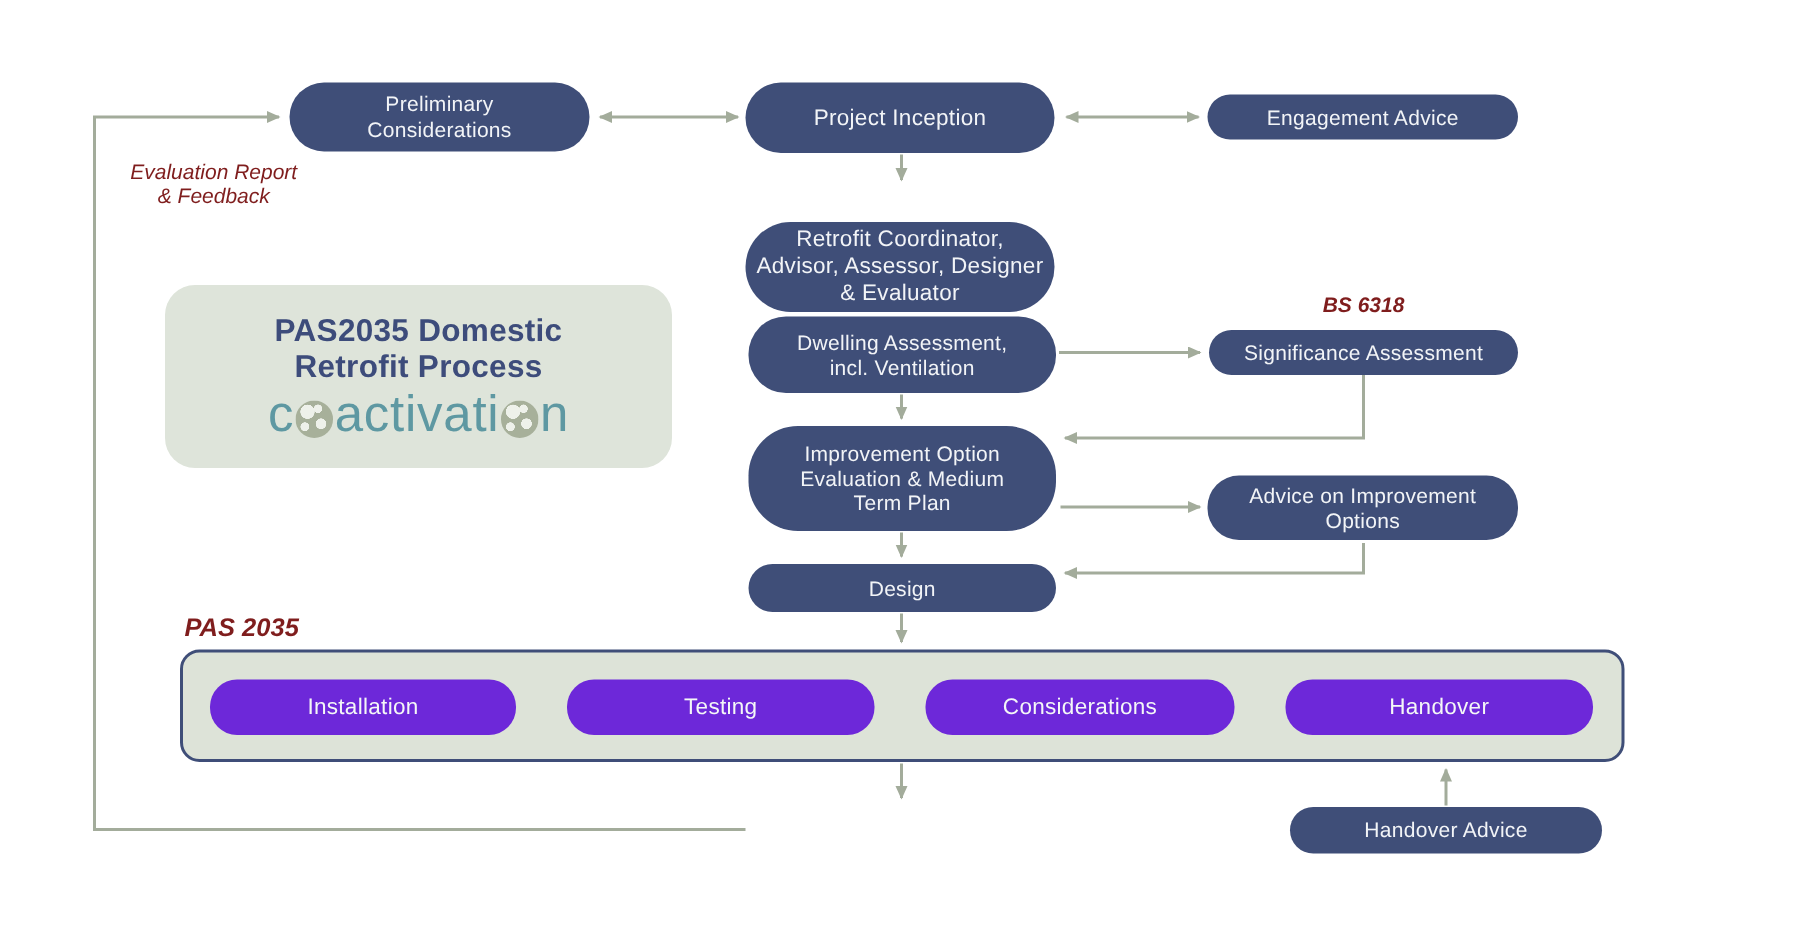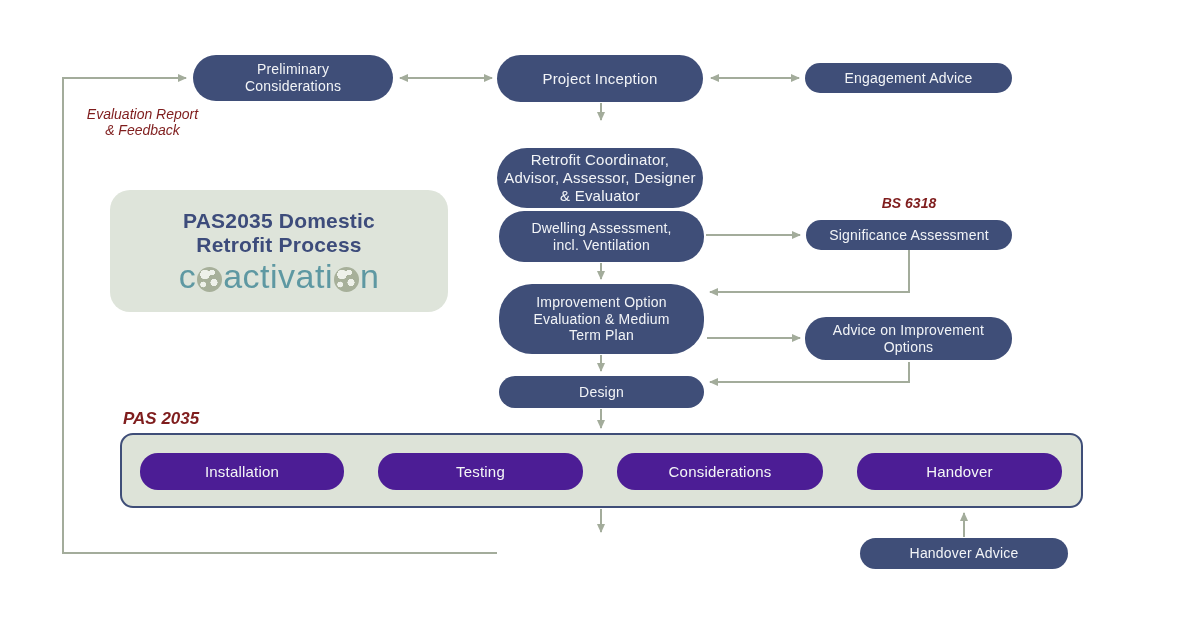--- a/index.html
+++ b/index.html
@@ -7,21 +7,21 @@
     position:relative;width:1200px;height:630px;background:#ffffff;overflow:hidden;
     font-family:"Liberation Sans","DejaVu Sans",sans-serif;
   }
   .connectors{position:absolute;left:0;top:0;width:1200px;height:630px;pointer-events:none;}
 
   .pill{
     position:absolute;display:flex;align-items:center;justify-content:center;
     background:#3f4e78;color:#f2f4f7;text-align:center;white-space:pre-line;
     line-height:1.18;letter-spacing:.2px;
   }
-  .teal{background:#4c1d95;color:#f4f7f7;}
+  .teal{background:#6d28d9;color:#f4f7f7;}
 
   .lbl{position:absolute;color:#7f1d1d;text-align:center;white-space:pre-line;line-height:1.15;font-style:italic;}
   .bold{font-weight:bold;}
 
   .logo-card{
     position:absolute;left:110px;top:190px;width:338px;height:122px;border-radius:20px;
     background:#dee4da;display:flex;flex-direction:column;align-items:center;justify-content:center;
   }
   .logo-title{
     color:#3d4c7b;font-weight:bold;font-size:21px;line-height:1.15;text-align:center;

